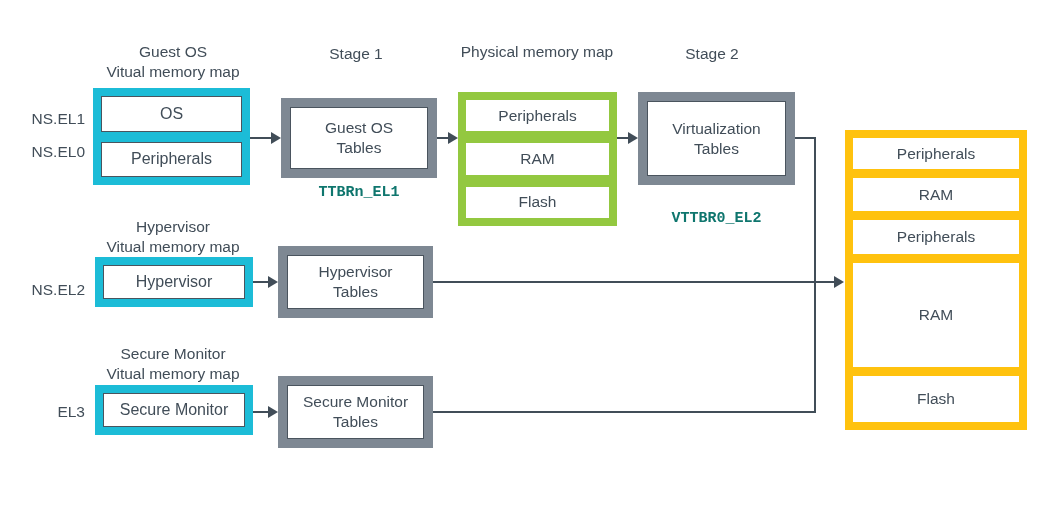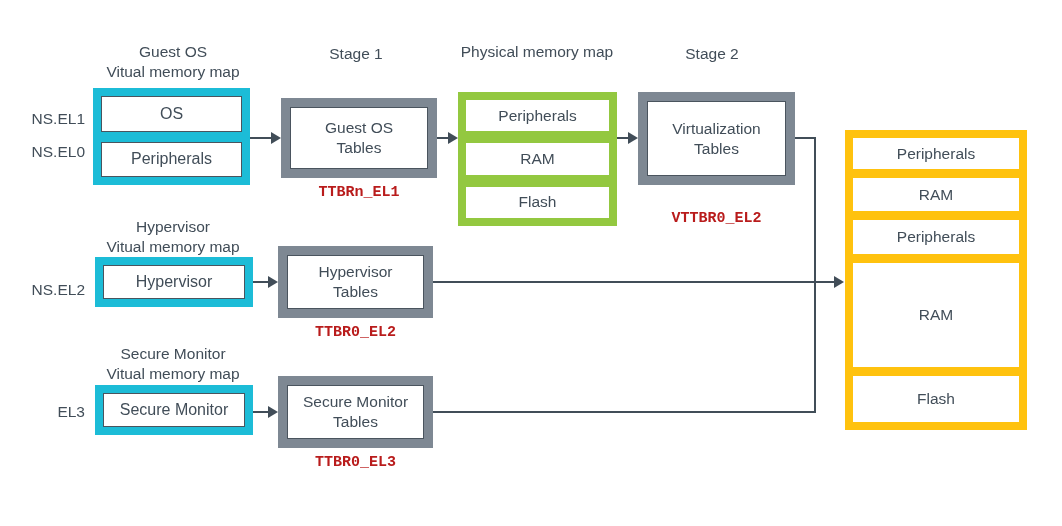--- a/index.html
+++ b/index.html
@@ -24,21 +24,21 @@
              display:flex; align-items:center; justify-content:center; font-size:16px; }
   .mem-item { background:#ffffff; display:flex; align-items:center; justify-content:center;
               font-size:15.5px; }
   .green .mem-item { flex:1; }
 
   .table-inner { background:#ffffff; border:1.5px solid #4A545E; flex:1;
                  display:flex; flex-direction:column; align-items:center; justify-content:center;
                  font-size:15.5px; line-height:20px; text-align:center; }
 
   .register { position:absolute; text-align:center; font-family:"Liberation Mono", monospace;
-              font-weight:bold; font-size:15px; color:#b91c1c; letter-spacing:0px; }
+              font-weight:bold; font-size:15px; color:#0f766e; letter-spacing:0px; }
 
   
   .h-line { position:absolute; height:2px; background:#414D58; }
   .v-line { position:absolute; width:2px;  background:#414D58; }
   .arr-r  { position:absolute; width:0; height:0;
             border-top:6px solid transparent; border-bottom:6px solid transparent;
             border-left:10px solid #414D58; }
 </style>
 </head>
 <body>
@@ -98,33 +98,31 @@
   <div class="frame cyan" style="left:95px; top:257px; width:158px; height:50px;">
     <div class="vm-item">Hypervisor</div>
   </div>
 
   <div class="frame gray" style="left:278px; top:246px; width:155px; height:72px;">
     <div class="table-inner">
       <div>Hypervisor</div>
       <div>Tables</div>
     </div>
   </div>
-  <div class="register" style="left:278px; top:324px; width:155px;">TTBR0_EL2</div>
 
   <div class="frame cyan" style="left:95px; top:385px; width:158px; height:50px;">
     <div class="vm-item">Secure Monitor</div>
   </div>
 
   <div class="frame gray" style="left:278px; top:376px; width:155px; height:72px;">
     <div class="table-inner">
       <div>Secure Monitor</div>
       <div>Tables</div>
     </div>
   </div>
-  <div class="register" style="left:278px; top:454px; width:155px;">TTBR0_EL3</div>
 
   <div class="frame yellow" style="left:845px; top:130px; width:182px; height:300px;">
     <div class="mem-item" style="height:31px;">Peripherals</div>
     <div class="mem-item" style="height:33px;">RAM</div>
     <div class="mem-item" style="height:34px;">Peripherals</div>
     <div class="mem-item" style="flex:1;">RAM</div>
     <div class="mem-item" style="height:46px;">Flash</div>
   </div>
 
   <div class="h-line" style="left:250px; top:137px; width:22px;"></div>

